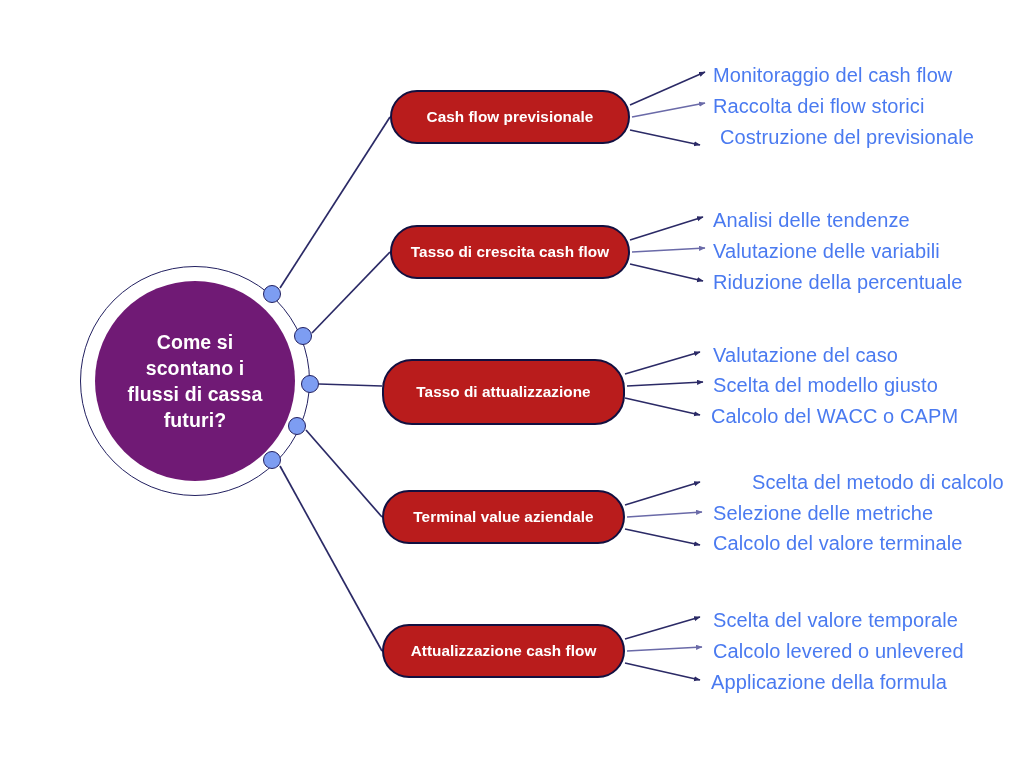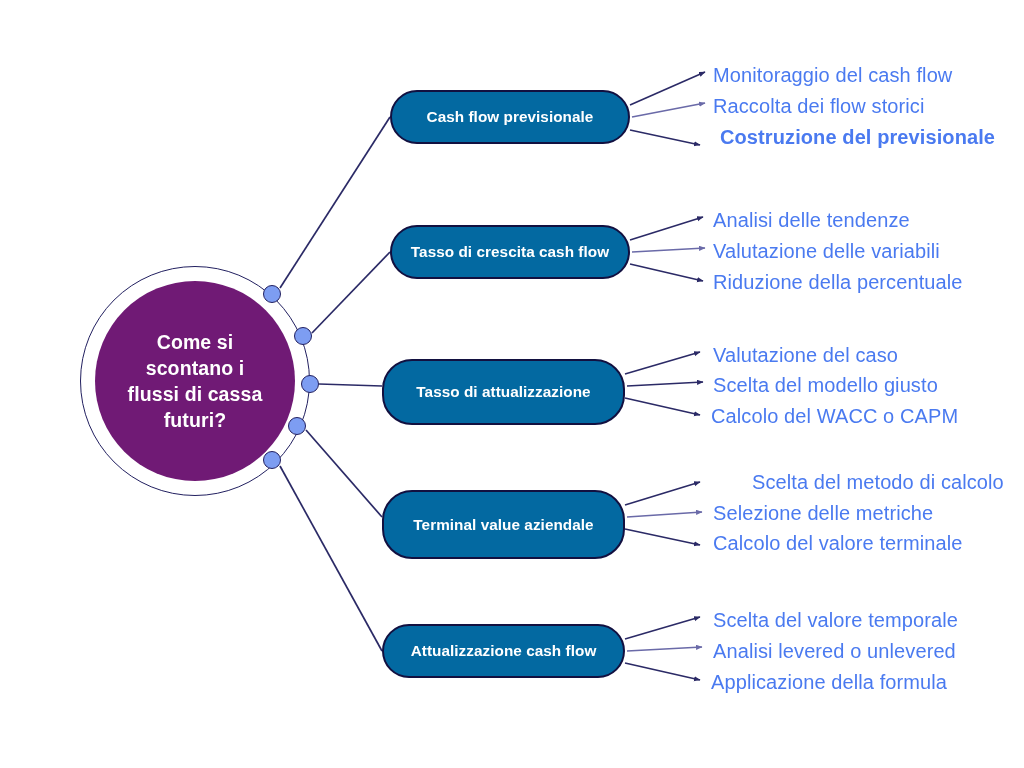--- a/index.html
+++ b/index.html
@@ -61,21 +61,21 @@
     width: 18px;
     height: 18px;
     border-radius: 50%;
     background: #7d9df2;
     border: 1.6px solid #222060;
     box-sizing: border-box;
   }
   
   .branch-node {
     position: absolute;
-    background: #0369a1;
+    background: #b91c1c;
     border: 2px solid #121040;
     border-radius: 30px;
     display: flex;
     align-items: center;
     justify-content: center;
     box-sizing: border-box;
   }
   .branch-label {
     color: #ffffff;
     font-weight: bold;
@@ -161,43 +161,43 @@
   <div class="hub-dot" style="left:294px; top:327px;"></div>
   <div class="hub-dot" style="left:301px; top:375px;"></div>
   <div class="hub-dot" style="left:288px; top:417px;"></div>
   <div class="hub-dot" style="left:263px; top:451px;"></div>
 
   <div class="branch-node" style="left:390px; top:90px; width:240px; height:54px;">
     <span class="branch-label">Cash flow previsionale</span>
   </div>
   <div class="leaf-label" style="left:713px; top:65px;">Monitoraggio del cash flow</div>
   <div class="leaf-label" style="left:713px; top:96px;">Raccolta dei flow storici</div>
-  <div class="leaf-label" style="left:720px; top:127px;font-weight:bold;">Costruzione del previsionale</div>
+  <div class="leaf-label" style="left:720px; top:127px;">Costruzione del previsionale</div>
 
   <div class="branch-node" style="left:390px; top:225px; width:240px; height:54px;">
     <span class="branch-label">Tasso di crescita cash flow</span>
   </div>
   <div class="leaf-label" style="left:713px; top:210px;">Analisi delle tendenze</div>
   <div class="leaf-label" style="left:713px; top:241px;">Valutazione delle variabili</div>
   <div class="leaf-label" style="left:713px; top:272px;">Riduzione della percentuale</div>
 
   <div class="branch-node" style="left:382px; top:359px; width:243px; height:66px;">
     <span class="branch-label">Tasso di attualizzazione</span>
   </div>
   <div class="leaf-label" style="left:713px; top:345px;">Valutazione del caso</div>
   <div class="leaf-label" style="left:713px; top:375px;">Scelta del modello giusto</div>
   <div class="leaf-label" style="left:711px; top:406px;">Calcolo del WACC o CAPM</div>
 
-  <div class="branch-node" style="left:382px; top:490px; width:243px; height:69px;">
+  <div class="branch-node" style="left:382px; top:490px; width:243px; height:54px;">
     <span class="branch-label">Terminal value aziendale</span>
   </div>
   <div class="leaf-label" style="left:713px; top:472px;margin-left:39px;">Scelta del metodo di calcolo</div>
   <div class="leaf-label" style="left:713px; top:503px;">Selezione delle metriche</div>
   <div class="leaf-label" style="left:713px; top:533px;">Calcolo del valore terminale</div>
 
   <div class="branch-node" style="left:382px; top:624px; width:243px; height:54px;">
     <span class="branch-label">Attualizzazione cash flow</span>
   </div>
   <div class="leaf-label" style="left:713px; top:610px;">Scelta del valore temporale</div>
-  <div class="leaf-label" style="left:713px; top:641px;">Analisi levered o unlevered</div>
+  <div class="leaf-label" style="left:713px; top:641px;">Calcolo levered o unlevered</div>
   <div class="leaf-label" style="left:711px; top:672px;">Applicazione della formula</div>
 
 </div>
 
 </body></html>

